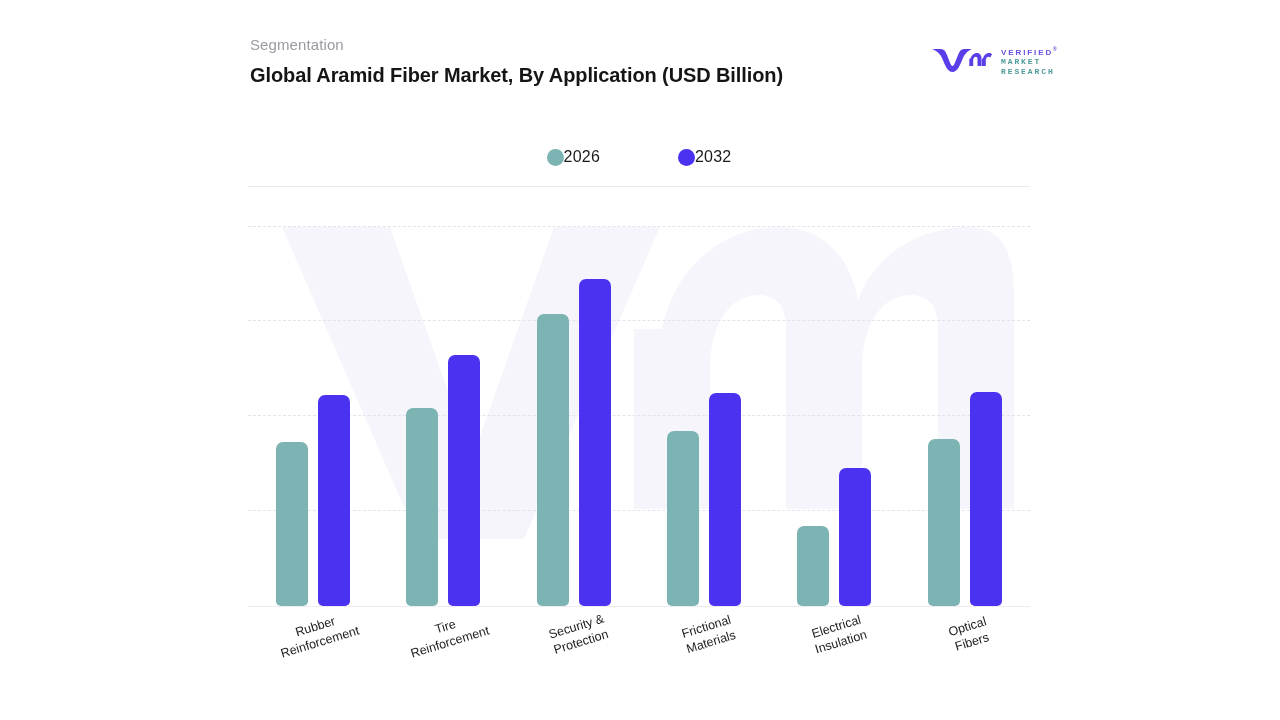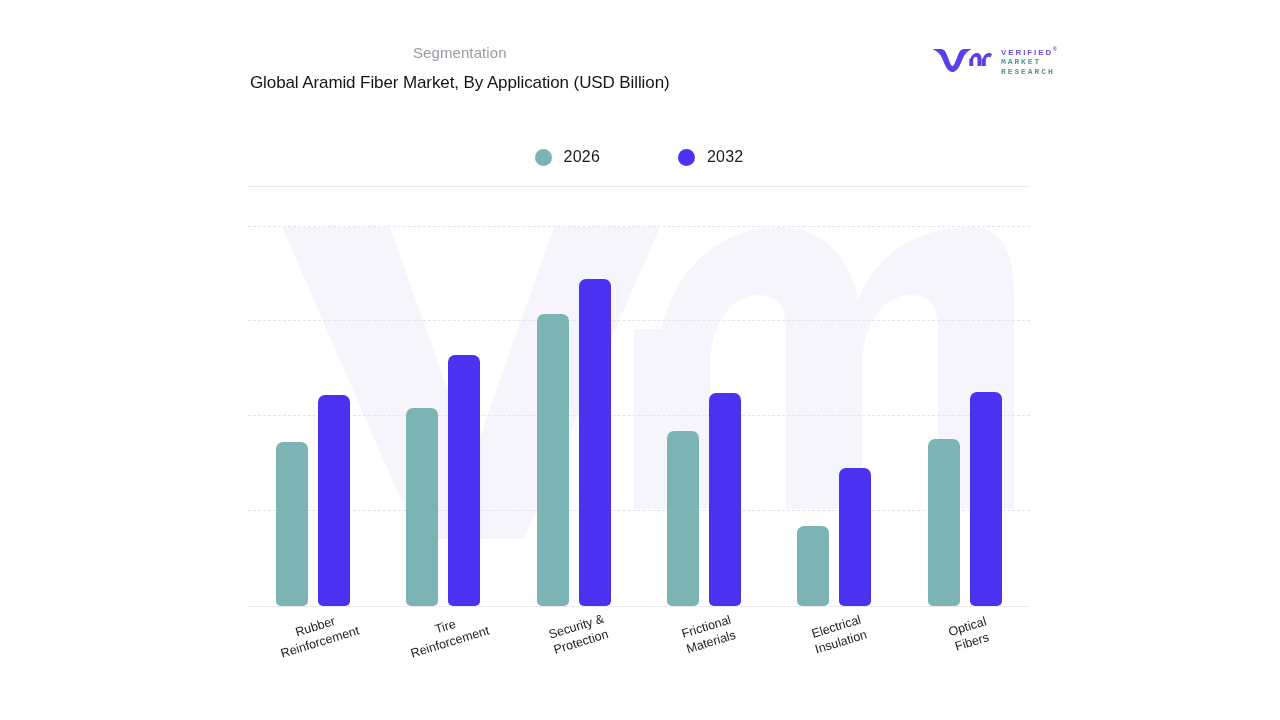--- a/index.html
+++ b/index.html
@@ -7,46 +7,46 @@
   body{
     width:1280px;height:720px;
     background:#ffffff;
     font-family:"Liberation Sans", sans-serif;
     overflow:hidden;
     position:relative;
   }
   .page{position:absolute;inset:0;}
 
   
-  .hdr{position:absolute;left:250px;top:44px;text-align:center;}
+  .hdr{position:absolute;left:250px;top:36px;}
   .seg{
     font-size:15px;color:#9a9aa3;letter-spacing:.1px;line-height:18px;
   }
   .title{
-    font-size:17px;font-weight:normal;color:#151515;line-height:26px;
+    font-size:20px;font-weight:bold;color:#151515;line-height:26px;
     margin-top:8px;white-space:nowrap;letter-spacing:-.1px;
   }
 
   
   .logo{position:absolute;left:930px;top:44px;display:flex;align-items:center;gap:9px;}
   .logo-mark{width:62px;height:30px;display:block;}
   .logo-txt{display:flex;flex-direction:column;line-height:9.5px;padding-top:1px;}
   .logo-txt span{
     font-size:8px;font-weight:bold;letter-spacing:1.9px;
   }
   .lt1{color:#6b4fe0;position:relative;}
   .lt1 .reg{font-size:5px;vertical-align:super;letter-spacing:0;}
   .lt2,.lt3{color:#4f9a9a;font-family:Liberation Mono, monospace;}
 
   
   .legend{
     position:absolute;left:248px;top:148px;width:782px;
     display:flex;justify-content:center;align-items:center;gap:78px;
   }
-  .leg-item{display:flex;align-items:center;gap:12px;}
+  .leg-item{display:flex;align-items:center;}
   .leg-dot{width:17px;height:17px;border-radius:50%;display:block;}
   .leg-lab{font-size:16px;color:#1b1b1b;letter-spacing:.2px;}
 
   .divider{
     position:absolute;left:248px;top:186px;width:782px;height:1px;
     background:#e9e9ef;
   }
 
   
   .plot{

